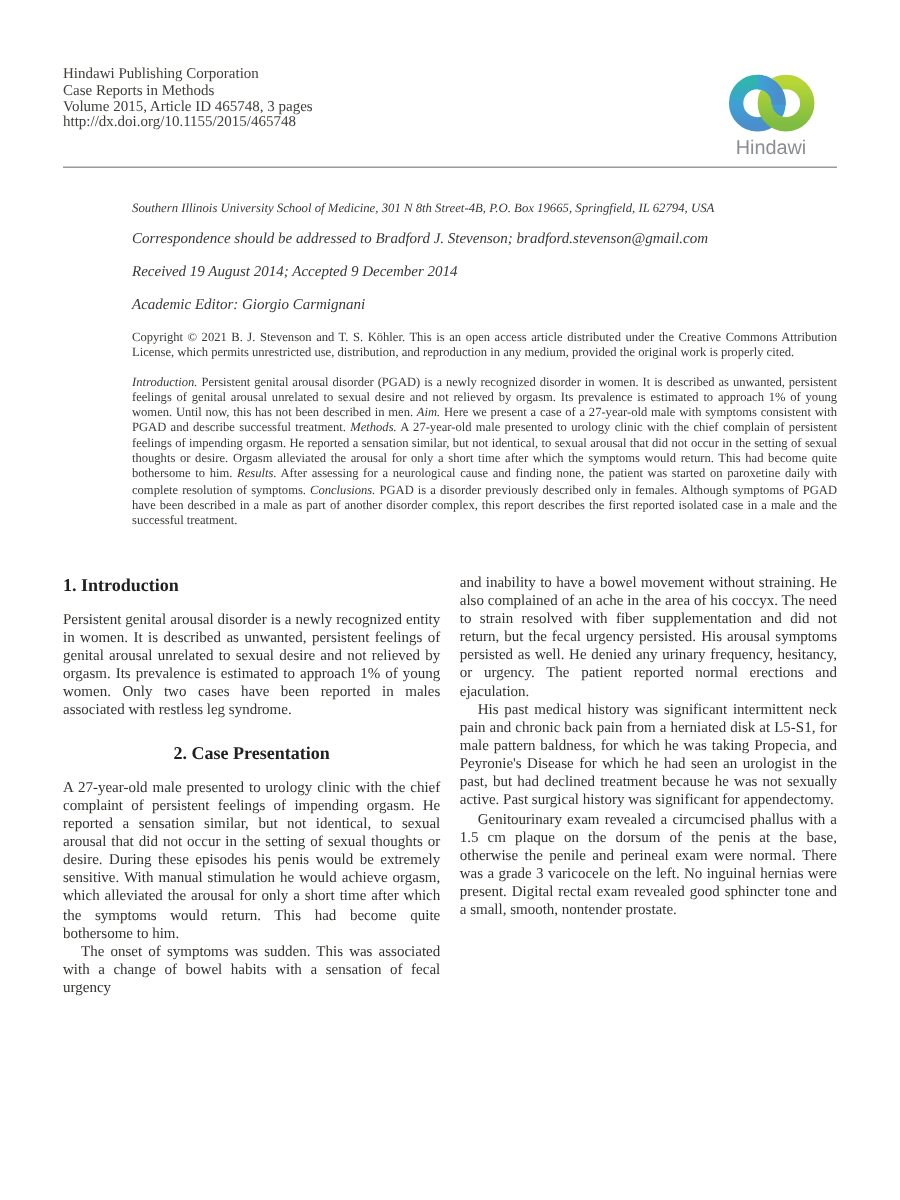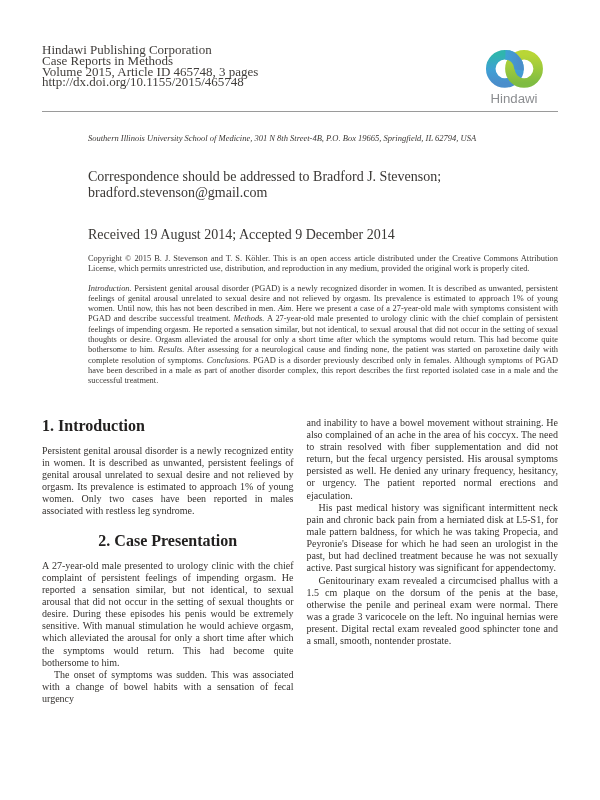--- a/index.html
+++ b/index.html
@@ -6,46 +6,46 @@
   html,body { background:#e9e9e9; }
   body { width:600px; font-family:"Liberation Serif", serif; }
   .page {
     position:relative; width:600px; height:800px; background:#ffffff;
     color:#2e2b28; overflow:hidden;
   }
   .inner { padding:45px 42px 0 42px; }
 
   
   .hdr { display:flex; justify-content:space-between; align-items:flex-start; height:64px; }
-  .meta { font-size:13px; line-height:10.8px; color:#403d3a; }
+  .meta { font-size:10px; line-height:10.8px; color:#403d3a; }
   .meta .link { color:#403d3a; text-decoration:none; cursor:pointer; }
   .logo { width:84px; text-align:right; margin-top:1px; margin-right:2px; }
   .logo svg { display:block; margin:0 auto; }
   .rule { height:1px; background:#9a9a9a; margin-top:2px; }
 
   
   .casereport { font-style:italic; font-size:16.5px; color:#33302d; margin-top:15px; }
   .title { font-weight:bold; font-size:20px; line-height:25px; color:#232120; margin-top:6px; letter-spacing:.2px; }
 
   
   .fm { margin-left:46px; margin-top:21px; }
   .authors { font-weight:bold; font-size:11px; color:#232120; }
   .affil { font-style:italic; font-size:8.5px; margin-top:13px; color:#3a3734; }
-  .fmline { font-size:14px; margin-top:26px; color:#3a3734; }
+  .fmline { font-size:10px; margin-top:11px; color:#3a3734;font-style:italic; }
   .fmline .link { color:#3a3734; text-decoration:none; cursor:pointer; }
   .copyright, .abstract {
     font-size:8.4px; line-height:10.3px; text-align:justify; color:#3a3734; margin-top:11px;
   }
   .abstract { margin-top:9px; }
   .it { font-style:italic; }
 
   
   .cols { display:flex; gap:13px; margin-top:30px; }
   .col { width:251.5px; }
-  h2.sec { font-size:16px; font-weight:bold; color:#232120; margin:0 0 10px 0; }
+  h2.sec { font-size:12px; font-weight:bold; color:#232120; margin:0 0 10px 0; }
   h2.sec.later { margin-top:14px;text-align:center; }
   .col p { font-size:10px; line-height:12.15px; text-align:justify; color:#34312e; }
   .col p.indent { text-indent:12px; }
 </style>
 </head>
 <body>
 
 <div class="page">
   <div class="inner">
 
@@ -78,21 +78,22 @@
       </div>
     </div>
 
     <div class="rule"></div>
 
 
     <div class="fm">
       <div class="affil">Southern Illinois University School of Medicine, 301 N 8th Street-4B, P.O. Box 19665, Springfield, IL 62794, USA</div>
       <div class="fmline"><span>Correspondence should be addressed to Bradford J. Stevenson; </span><span class="link">bradford.stevenson@gmail.com</span></div>
       <div class="fmline">Received 19 August 2014; Accepted 9 December 2014</div>
-      <div class="copyright">Copyright © 2015 B. J. Stevenson and T. S. Köhler. This is an open access article distributed under the Creative Commons Attribution License, which permits unrestricted use, distribution, and reproduction in any medium, provided the original work is properly cited.</div>
+      <div class="fmline">Academic Editor: Giorgio Carmignani</div>
+      <div class="copyright">Copyright © 2021 B. J. Stevenson and T. S. Köhler. This is an open access article distributed under the Creative Commons Attribution License, which permits unrestricted use, distribution, and reproduction in any medium, provided the original work is properly cited.</div>
 
       <div class="abstract"><span class="it">Introduction.</span><span> Persistent genital arousal disorder (PGAD) is a newly recognized disorder in women. It is described as unwanted, persistent feelings of genital arousal unrelated to sexual desire and not relieved by orgasm. Its prevalence is estimated to approach 1% of young women. Until now, this has not been described in men. </span><span class="it">Aim.</span><span> Here we present a case of a 27-year-old male with symptoms consistent with PGAD and describe successful treatment. </span><span class="it">Methods.</span><span> A 27-year-old male presented to urology clinic with the chief complain of persistent feelings of impending orgasm. He reported a sensation similar, but not identical, to sexual arousal that did not occur in the setting of sexual thoughts or desire. Orgasm alleviated the arousal for only a short time after which the symptoms would return. This had become quite bothersome to him. </span><span class="it">Results.</span><span> After assessing for a neurological cause and finding none, the patient was started on paroxetine daily with complete resolution of symptoms. </span><span class="it">Conclusions.</span><span> PGAD is a disorder previously described only in females. Although symptoms of PGAD have been described in a male as part of another disorder complex, this report describes the first reported isolated case in a male and the successful treatment.</span></div>
     </div>
 
     <div class="cols">
       <div class="col">
         <h2 class="sec">1. Introduction</h2>
         <p>Persistent genital arousal disorder is a newly recognized entity in women. It is described as unwanted, persistent feelings of genital arousal unrelated to sexual desire and not relieved by orgasm. Its prevalence is estimated to approach 1% of young women. Only two cases have been reported in males associated with restless leg syndrome.</p>
         <h2 class="sec later">2. Case Presentation</h2>
         <p>A 27-year-old male presented to urology clinic with the chief complaint of persistent feelings of impending orgasm. He reported a sensation similar, but not identical, to sexual arousal that did not occur in the setting of sexual thoughts or desire. During these episodes his penis would be extremely sensitive. With manual stimulation he would achieve orgasm, which alleviated the arousal for only a short time after which the symptoms would return. This had become quite bothersome to him.</p>

